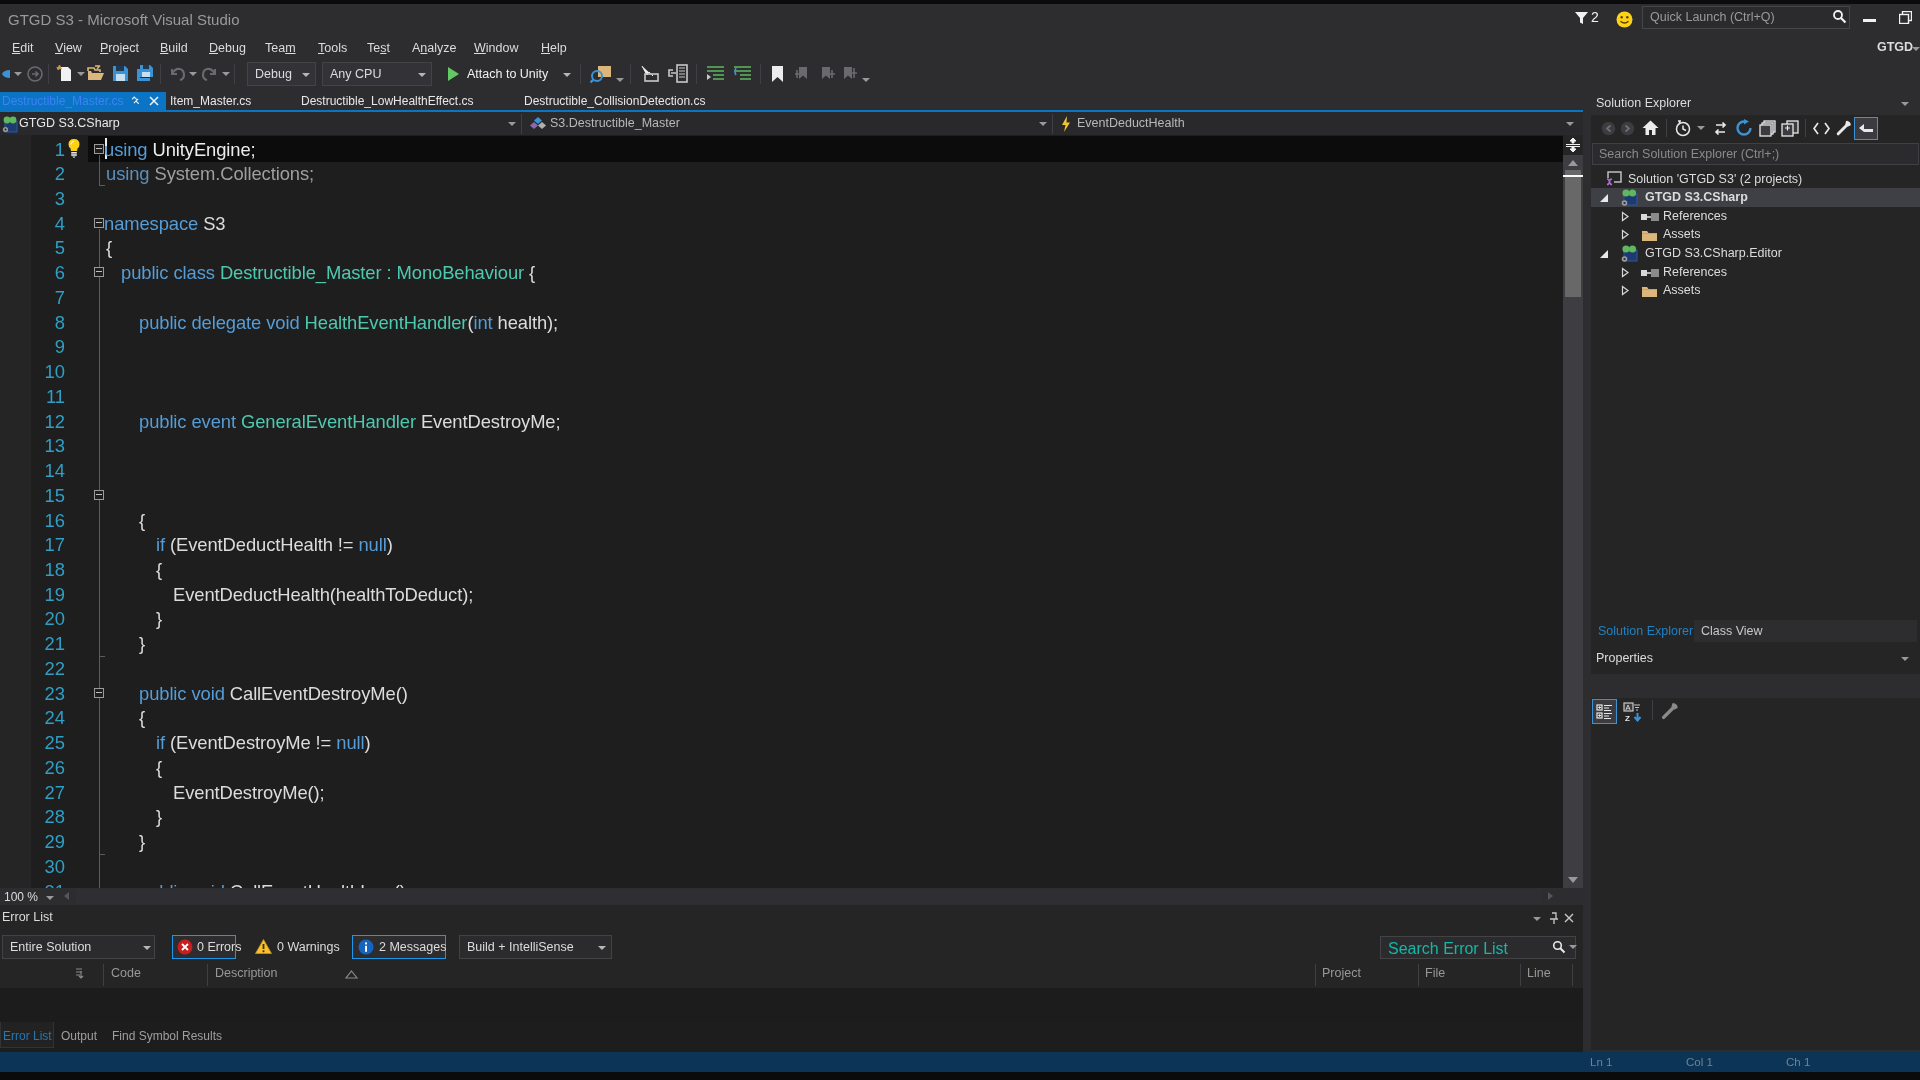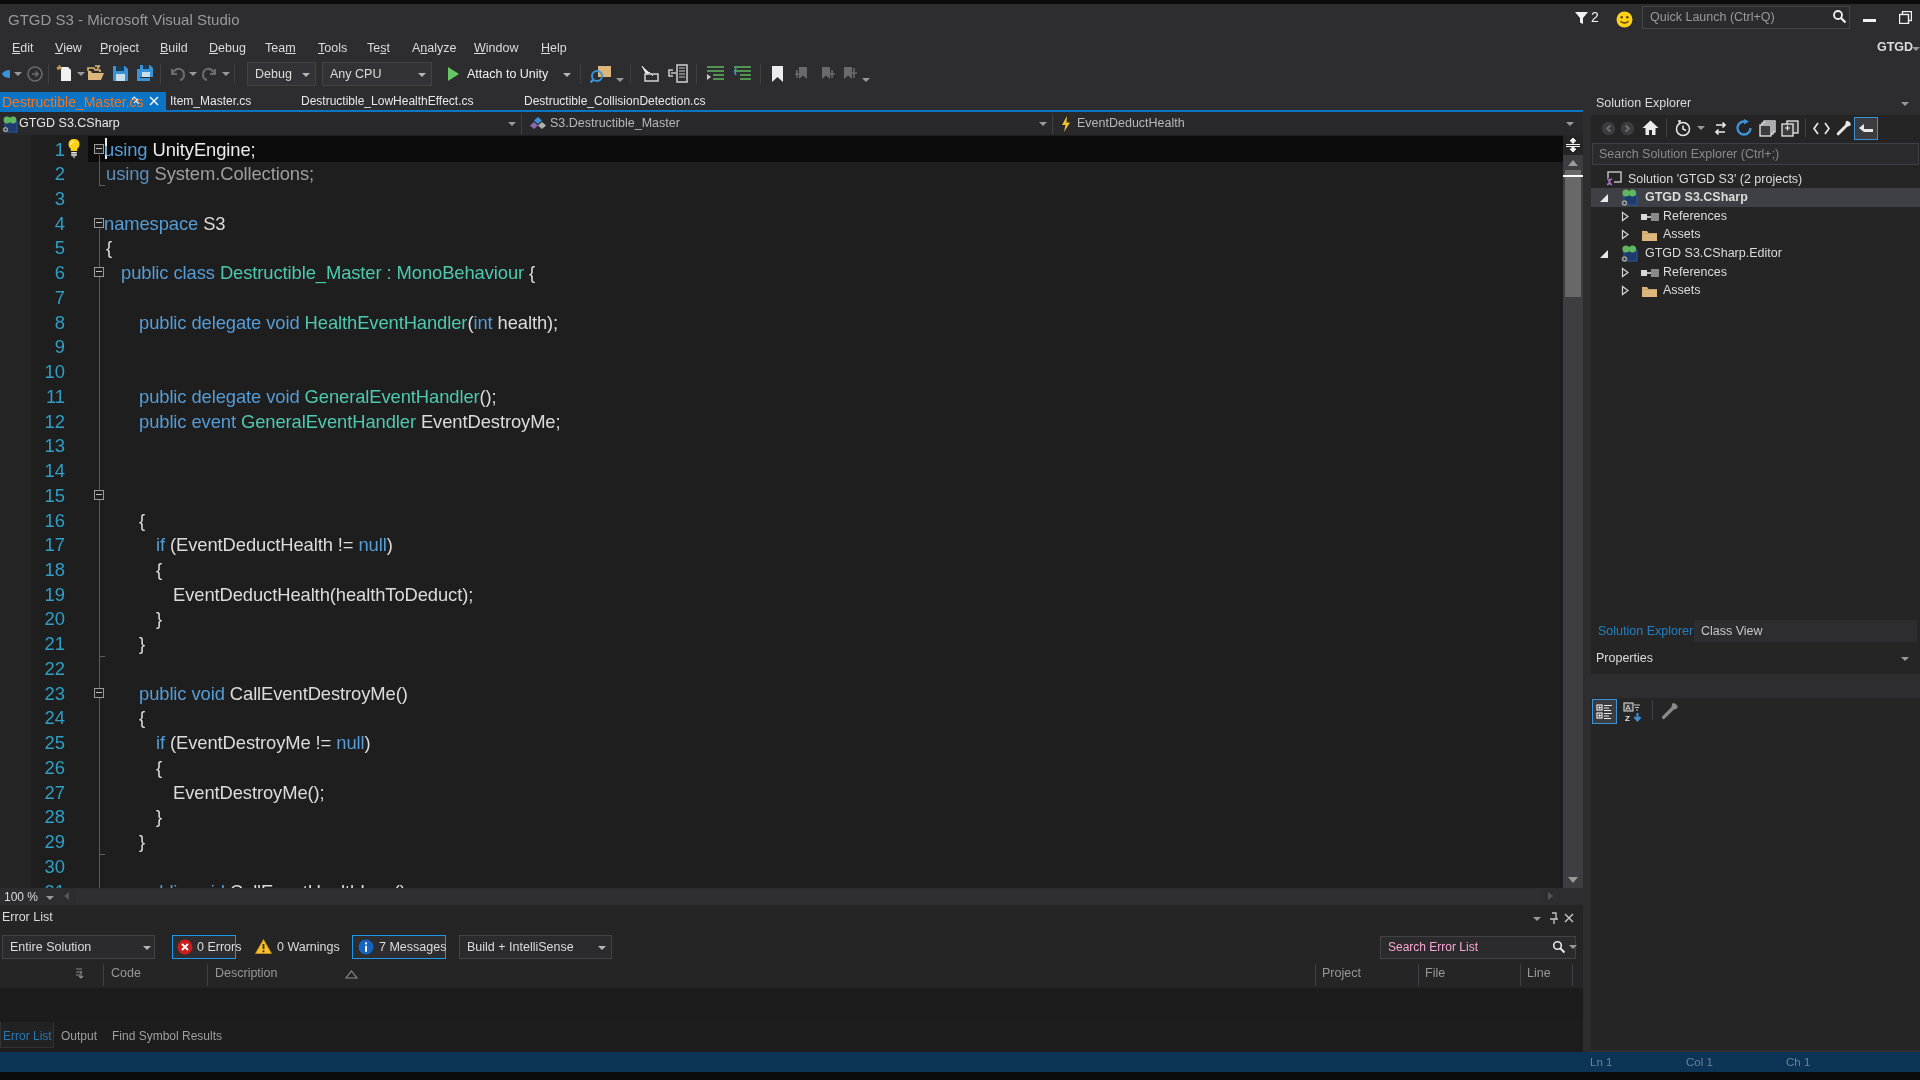--- a/index.html
+++ b/index.html
@@ -166,21 +166,21 @@
       <path d="M14 4 L14 12 M12 8 L17 8" stroke="#6a6a6e" stroke-width="1.6"></path>
     </svg>
 <svg class="a" style="left:840px;top:62px" width="18" height="16" viewBox="0 0 18 16">
       <path d="M4 1 L12 1 L12 13 L8 9.5 L4 13 Z" fill="#6a6a6e"></path>
       <path d="M14 2 L14 12 M10 7 L17 7" stroke="#6a6a6e" stroke-width="1.6"></path>
     </svg>
 <div class="a caretg" style="left:862px;top:74px"></div>
 
 <div class="a" style="left:0;top:88px;width:166px;height:19px;background:#0c74c4"></div>
 <div class="a" style="left:0;top:106px;width:1583px;height:2px;background:#0c74c4"></div>
-<div class="a" style="left:2px;top:90px;font-size:14px;color:#f97316">Destructible_Master.cs</div>
+<div class="a" style="left:2px;top:90px;font-size:12px;color:#3b82f6">Destructible_Master.cs</div>
 <svg class="a" style="left:130px;top:91px" width="12" height="12" viewBox="0 0 12 12">
       <g transform="rotate(-45 6 6)">
         <path d="M4.5 2 L7.5 2 L7.5 6 M3 6 L9 6 M6 6 L6 10" stroke="#e8e8e8" stroke-width="1.2" fill="none"></path>
       </g>
     </svg>
 <svg class="a" style="left:149px;top:92px" width="10" height="10" viewBox="0 0 10 10">
       <path d="M1 1 L9 9 M9 1 L1 9" stroke="#f5f5f5" stroke-width="1.5"></path>
     </svg>
 <div class="a" style="left:170px;top:90px;font-size:12px;color:#e8e8e8">Item_Master.cs</div>
 <div class="a" style="left:301px;top:90px;font-size:12px;color:#e8e8e8">Destructible_LowHealthEffect.cs</div>
@@ -269,21 +269,20 @@
   <div class="obox" style="top:552.6px"></div>
 
   <div class="a" style="left:105px;top:3px;width:1.5px;height:21px;background:#ededed"></div>
 
   <div class="cl" style="left:104px;top:1.5px;line-height:25px"><span class="kw">using</span> <span style="color:#ececec">UnityEngine;</span></div>
   <div class="cl" style="left:106px;top:26.2px;line-height:25px"><span style="color:#5b8fbd">using</span> <span class="gy">System.Collections;</span></div>
   <div class="cl" style="left:104px;top:75.7px;line-height:25px"><span class="kw">namespace</span> <span class="pl">S3</span></div>
   <div class="cl" style="left:106px;top:100.4px;line-height:25px"><span class="pl">{</span></div>
   <div class="cl" style="left:121px;top:125.2px;line-height:25px"><span class="kw">public class</span> <span class="ty">Destructible_Master</span> <span class="ty">:</span> <span class="ty">MonoBehaviour</span> <span class="pl">{</span></div>
   <div class="cl" style="left:139px;top:174.6px;line-height:25px"><span class="kw">public delegate void</span> <span class="ty">HealthEventHandler</span><span class="pl">(</span><span class="kw">int</span> <span class="pl">health);</span></div>
-  <div class="cl" style="left:139px;top:248.8px;line-height:25px"><span class="kw">public delegate void</span> <span class="ty">GeneralEventHandler</span><span class="pl">();</span></div>
   <div class="cl" style="left:139px;top:273.6px;line-height:25px"><span class="kw">public event</span> <span class="ty">GeneralEventHandler</span> <span class="pl">EventDestroyMe;</span></div>
   <div class="cl" style="left:139px;top:372.5px;line-height:25px"><span class="pl">{</span></div>
   <div class="cl" style="left:156px;top:397.2px;line-height:25px"><span class="kw">if</span> <span class="pl">(EventDeductHealth != </span><span class="kw">null</span><span class="pl">)</span></div>
   <div class="cl" style="left:156px;top:422px;line-height:25px"><span class="pl">{</span></div>
   <div class="cl" style="left:173px;top:446.7px;line-height:25px"><span class="pl">EventDeductHealth(healthToDeduct);</span></div>
   <div class="cl" style="left:156px;top:471.4px;line-height:25px"><span class="pl">}</span></div>
   <div class="cl" style="left:139px;top:496.2px;line-height:25px"><span class="pl">}</span></div>
   <div class="cl" style="left:139px;top:545.6px;line-height:25px"><span class="kw">public void</span> <span class="pl">CallEventDestroyMe()</span></div>
   <div class="cl" style="left:139px;top:570.4px;line-height:25px"><span class="pl">{</span></div>
   <div class="cl" style="left:156px;top:595.1px;line-height:25px"><span class="kw">if</span> <span class="pl">(EventDestroyMe != </span><span class="kw">null</span><span class="pl">)</span></div>
@@ -491,27 +490,27 @@
       <rect x="7.6" y="5" width="1.8" height="5" fill="#3a3000"></rect>
       <rect x="7.6" y="11.3" width="1.8" height="1.9" fill="#3a3000"></rect>
     </svg>
 <div class="a ui" style="left:277px;top:936px">0 Warnings</div>
 <div class="a" style="left:352px;top:931px;width:94px;height:24px;background:#2d2d30;border:1px solid #1c97ea"></div>
 <svg class="a" style="left:358px;top:935px" width="16" height="16" viewBox="0 0 16 16">
       <circle cx="8" cy="8" r="7.5" fill="#1565c0"></circle>
       <rect x="7.1" y="6.8" width="1.9" height="6" fill="#fff"></rect>
       <rect x="7.1" y="3.4" width="1.9" height="2" fill="#fff"></rect>
     </svg>
-<div class="a ui" style="left:379px;top:936px">7 Messages</div>
+<div class="a ui" style="left:379px;top:936px">2 Messages</div>
 <div class="a" style="left:459px;top:931px;width:153px;height:24px;background:#2b2b2e;border:1px solid #434346"></div>
 <div class="a ui" style="left:467px;top:936px">Build + IntelliSense</div>
 <div class="a caret" style="left:598px;top:942px"></div>
 
 <div class="a" style="left:1380px;top:932px;width:196px;height:23px;background:#2b2b2e;border:1px solid #434346"></div>
-<div class="a" style="left:1388px;top:936px;font-size:12px;color:#f9a8d4">Search Error List</div>
+<div class="a" style="left:1388px;top:936px;font-size:16px;color:#14b8a6">Search Error List</div>
 <svg class="a" style="left:1552px;top:936px" width="14" height="14" viewBox="0 0 14 14">
       <circle cx="5.5" cy="5.5" r="3.8" fill="none" stroke="#e8e8e8" stroke-width="1.6"></circle>
       <line x1="8.3" y1="8.3" x2="12.5" y2="12.5" stroke="#e8e8e8" stroke-width="2"></line>
     </svg>
 <div class="a caretg" style="left:1569px;top:941px"></div>
 
 <div class="a" style="left:0;top:958px;width:1583px;height:26px;background:#252526"></div>
 <svg class="a" style="left:74px;top:964px" width="10" height="12" viewBox="0 0 10 12">
       <path d="M2 1 L8 1 M2 4 L8 4 M2 7 L6 7 M7 10 L9 8 M7 10 L5 8 M7 3 L7 10" stroke="#8a8a8a" stroke-width="1.1" fill="none"></path>
     </svg>

